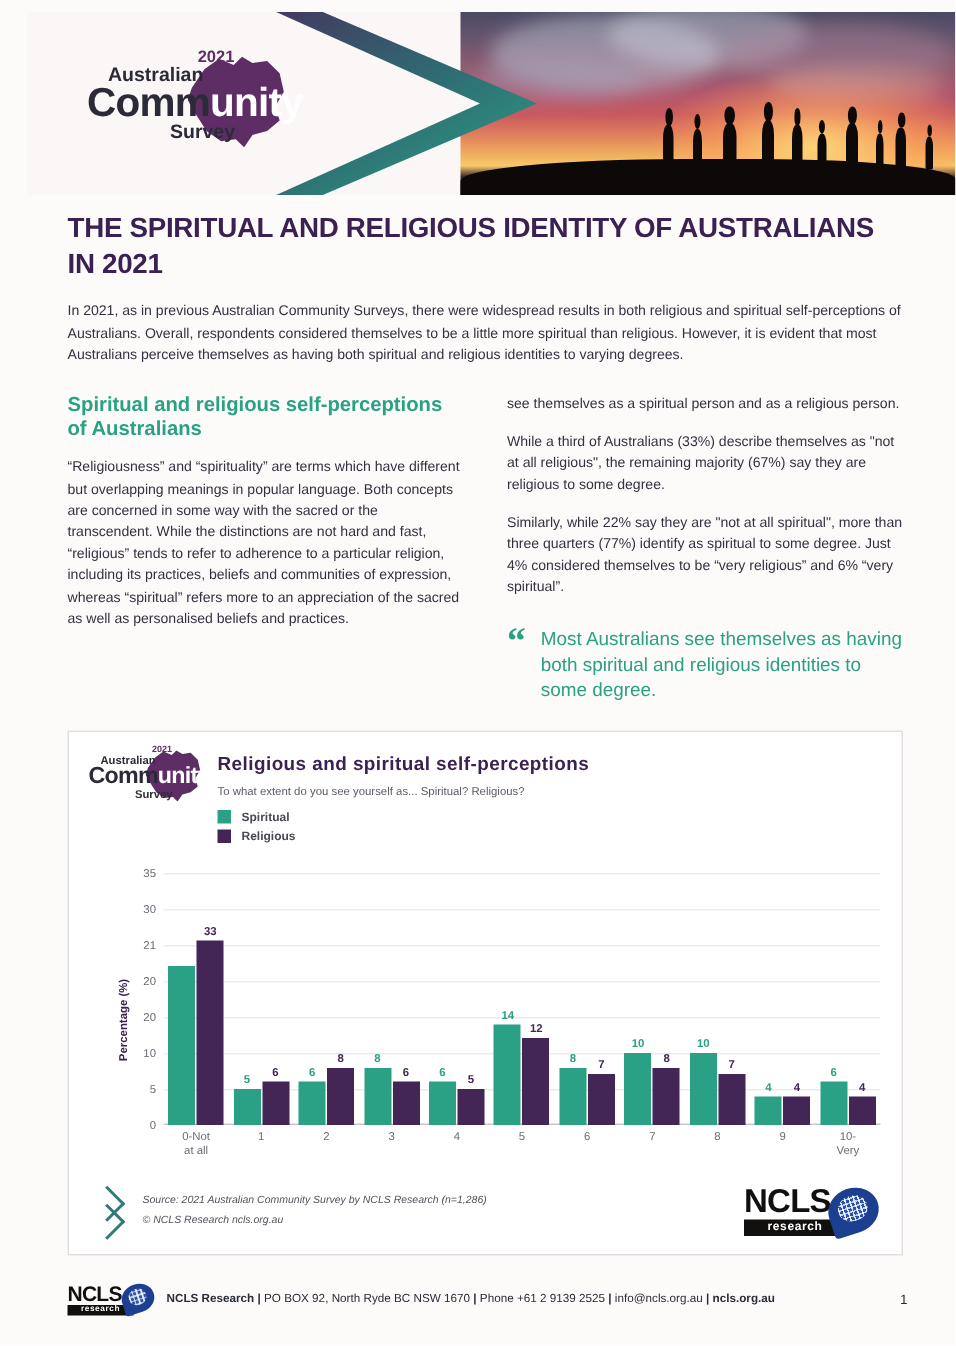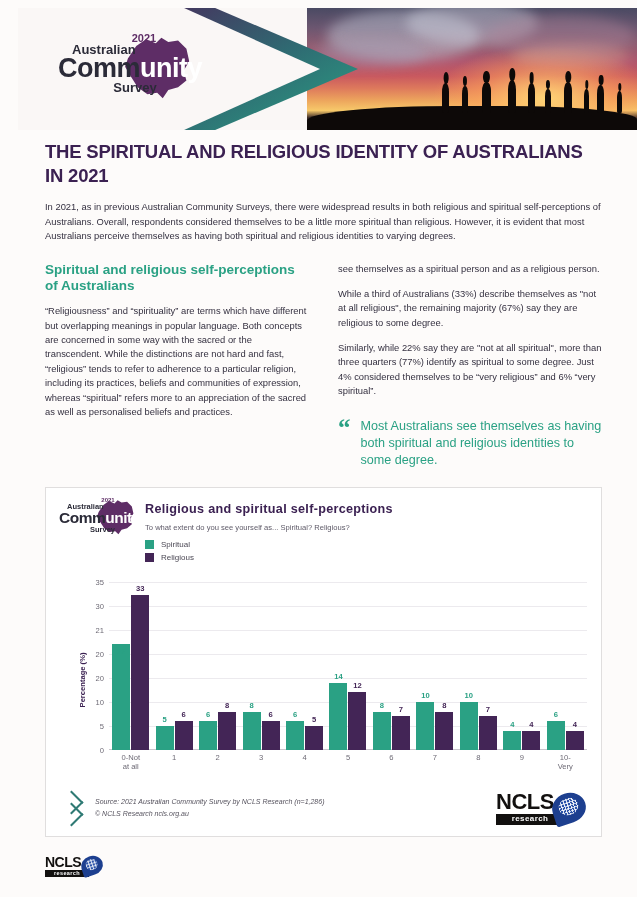--- a/index.html
+++ b/index.html
@@ -146,21 +146,21 @@
   }
   .chart-head { display: flex; padding: 9px 0 0 13px; gap: 10px; }
   .chart-title {
     color: #3b2152; font-size: 12.6px; font-weight: bold;
     letter-spacing: 0.3px; margin-top: 5px;
   }
   .chart-sub { color: #5e5a68; font-size: 7.6px; margin-top: 7px; }
   .legend { margin-top: 8px; }
   .legend-row { display: flex; align-items: center; gap: 7px; margin-bottom: 4px; }
   .legend-swatch { width: 9px; height: 9px; }
-  .legend-label { font-size: 8px; color: #4b4854; }
+  .legend-label { font-size: 8px; color: #4b4854; font-weight: bold; }
 
   .plot {
     position: absolute; left: 13px; top: 94px;
     width: 530px; height: 196px;
   }
   .ylabel {
     position: absolute; left: -4px; top: 50%;
     transform: translateY(-50%) rotate(-90deg);
     transform-origin: center;
     font-size: 7.6px; font-weight: bold; color: #3b2152;
@@ -389,21 +389,21 @@
           <div class="gline" style="top: 72px;"></div>
           <div class="gline" style="top: 48px;"></div>
           <div class="gline" style="top: 24px;"></div>
           <div class="gline" style="top: 0px;"></div>
         </div>
       <div class="bars">
           <div class="group">
             <div class="bar" style="height: 105.6px; background: rgb(42, 161, 132);">
               <span class="bar-val" style="color: rgb(42, 161, 132); margin-top: 14px;">22</span>
             </div>
-            <div class="bar" style="height: 155px; background: rgb(67, 37, 86);">
+            <div class="bar" style="height: 123px; background: rgb(67, 37, 86);">
               <span class="bar-val" style="color: rgb(67, 37, 86);">33</span>
             </div>
           </div>
           <div class="group">
             <div class="bar" style="height: 24px; background: rgb(42, 161, 132);">
               <span class="bar-val" style="color: rgb(42, 161, 132);">5</span>
             </div>
             <div class="bar" style="height: 28.8px; background: rgb(67, 37, 86);">
               <span class="bar-val" style="color: rgb(67, 37, 86);">6</span>
             </div>
@@ -511,16 +511,19 @@
       </div>
     </div>
   </div>
 
   <div class="page-foot">
     <div class="ncls ncls-foot">
       <div class="ncls-word">NCLS</div>
       <div class="ncls-res">research</div>
       <div class="ncls-globe"></div>
     </div>
+    <div class="foot-text">
+      <span>NCLS Research</span><span> | </span><span class="light">PO BOX 92, North Ryde BC NSW 1670</span><span> | </span><span class="light">Phone +61 2 9139 2525</span><span> | </span><span class="light">info@ncls.org.au</span><span> | </span><span>ncls.org.au</span>
+    </div>
     <div class="page-num">1</div>
   </div>
 
 </div>
 
 </body></html>

